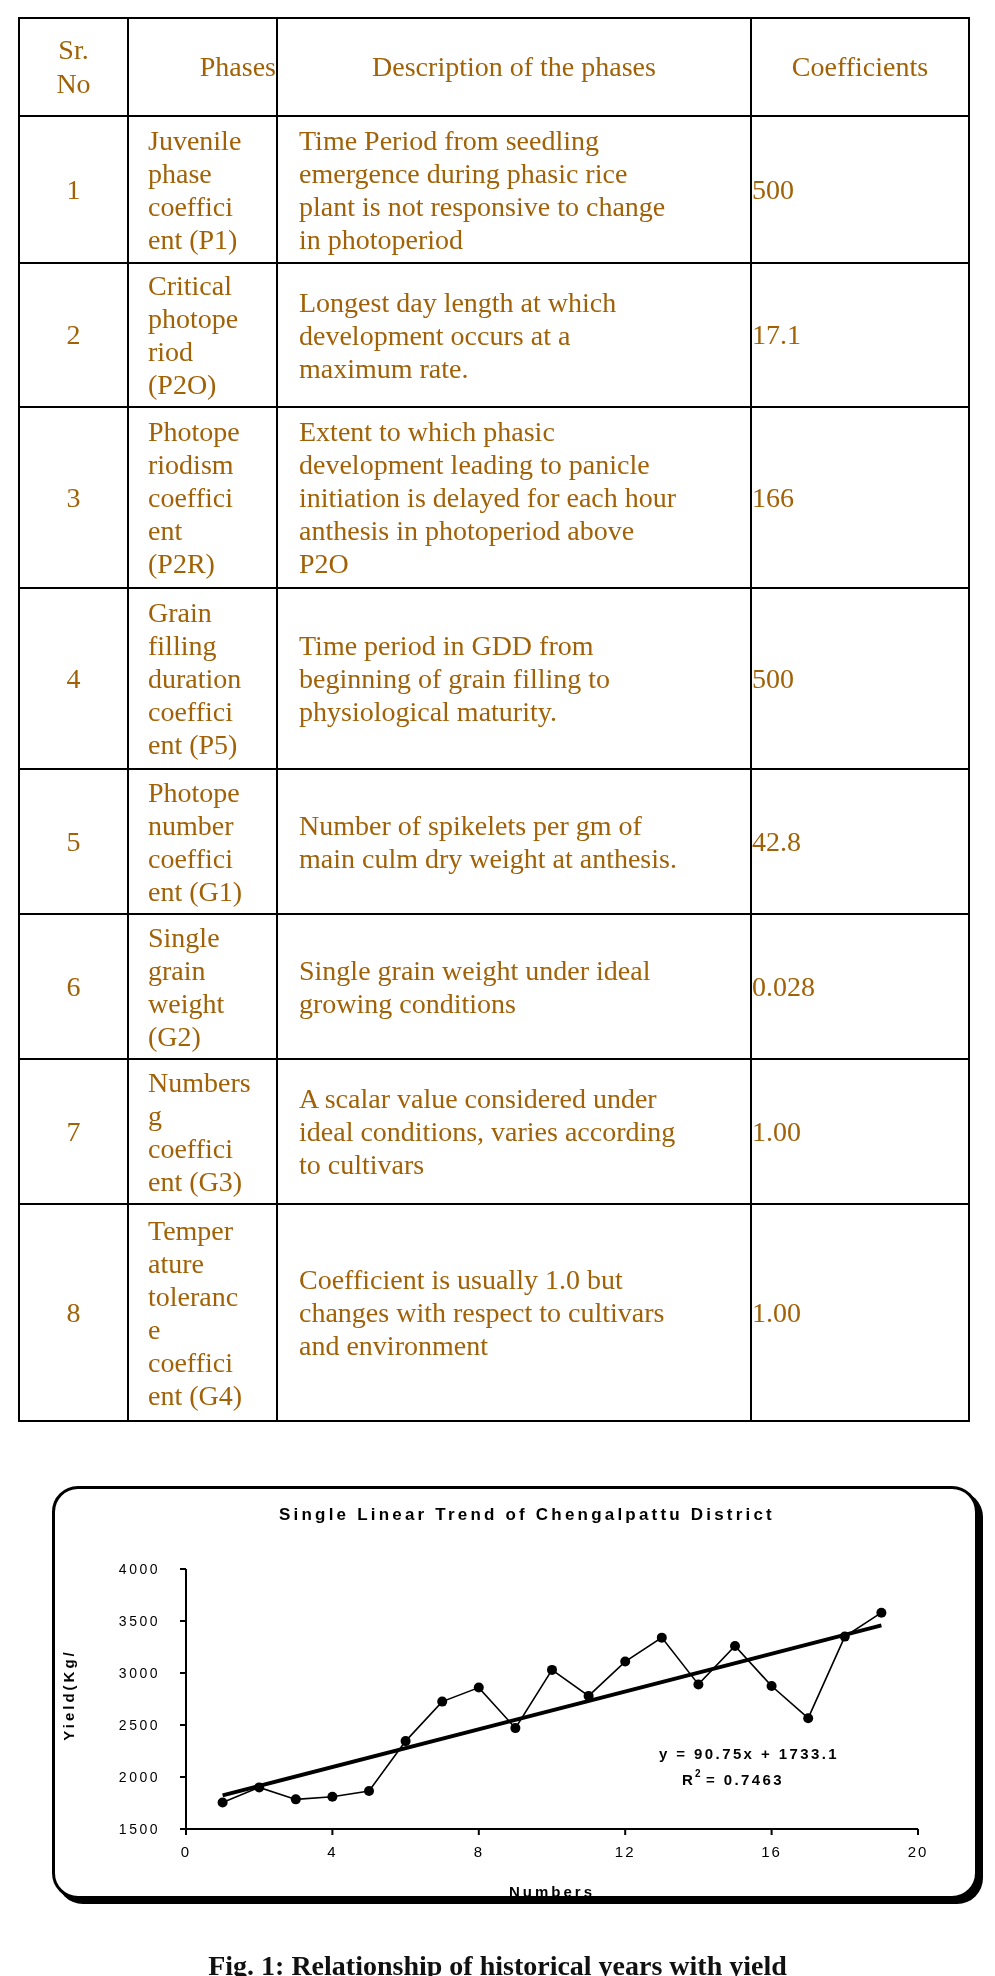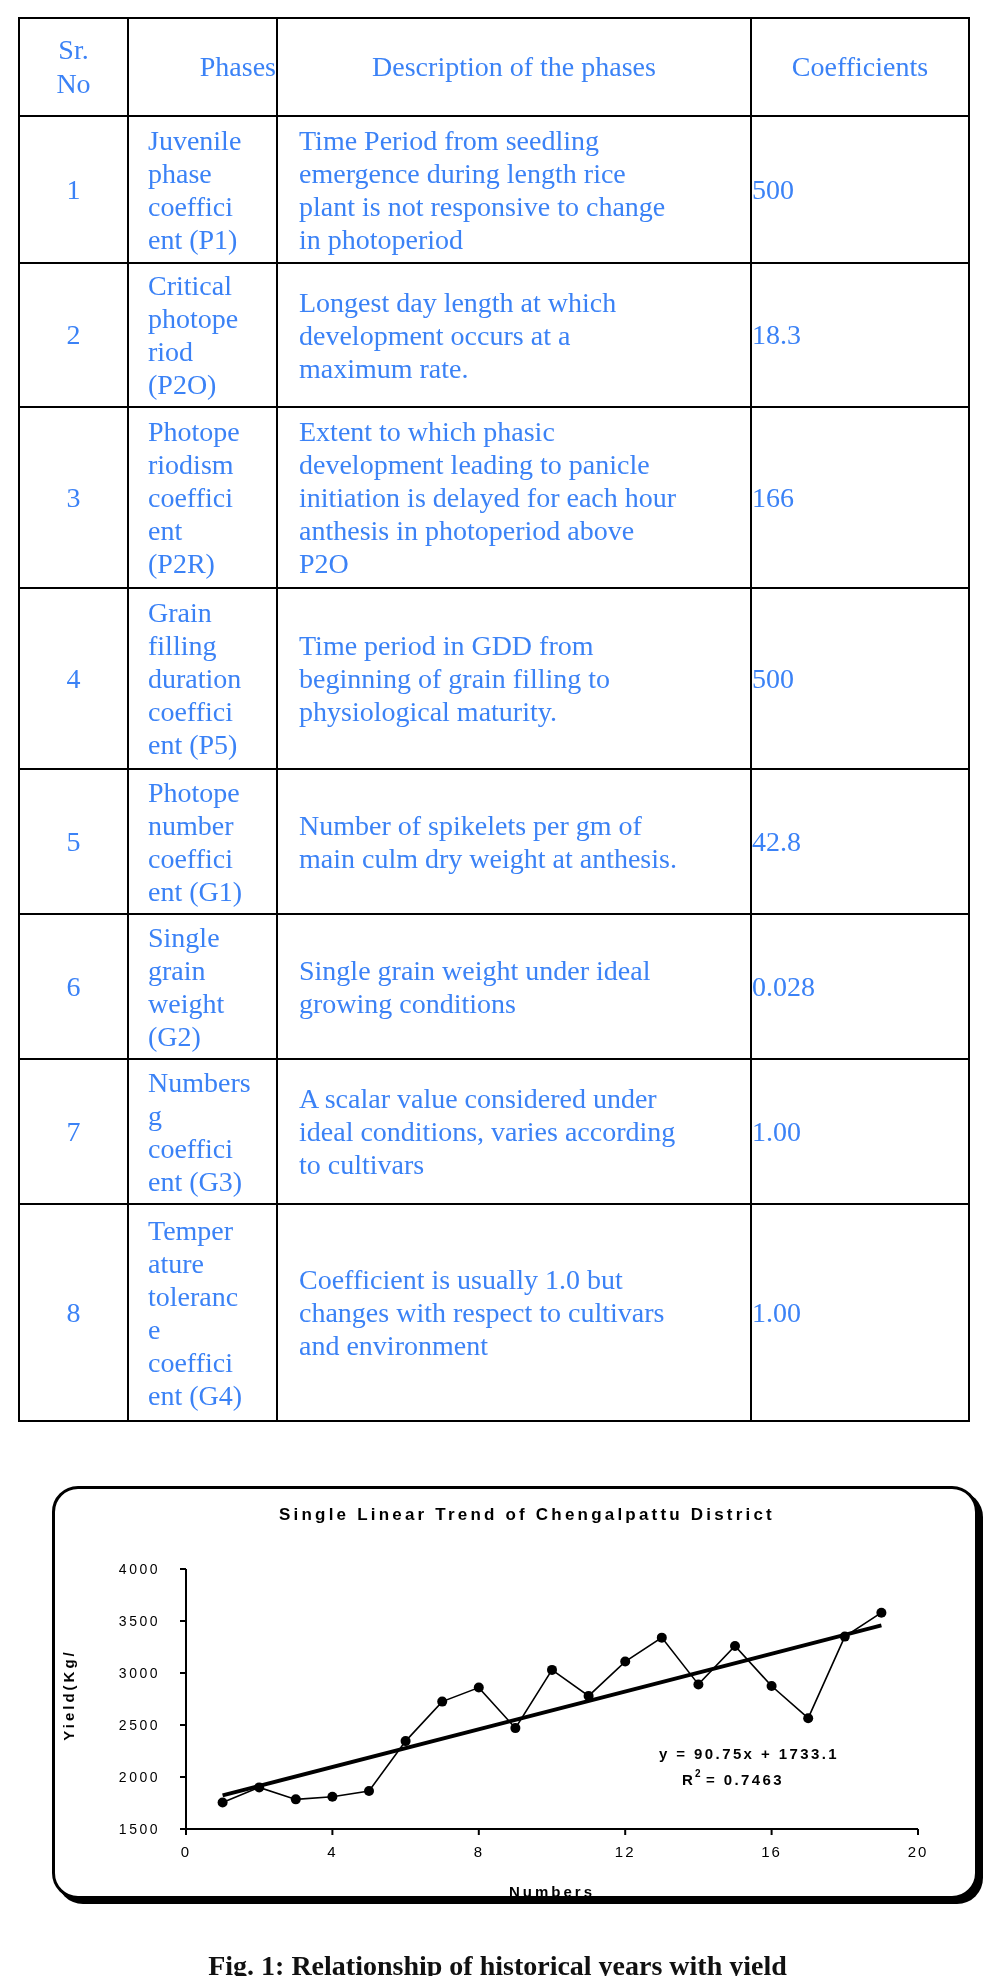--- a/index.html
+++ b/index.html
@@ -1,18 +1,18 @@
 <!DOCTYPE html>
 <html><head>
 <meta charset="utf-8">
 <style>
   html, body { margin:0; padding:0; background:#ffffff; }
   body { width:995px; height:1976px; position:relative; overflow:hidden; color:#111; }
   .tbl { position:absolute; left:18px; top:17px; width:952px; border-collapse:collapse; table-layout:fixed;
-         font-family:"Liberation Serif", serif; font-size:28px; color:#3b82f6; }
+         font-family:"Liberation Serif", serif; font-size:28px; color:#a16207; }
   .tbl td, .tbl th { border:2px solid #000; font-weight:normal; padding:0; vertical-align:middle; }
   .tbl th { text-align:center; line-height:34px; }
   .c-no { width:107px; text-align:center; }
   .c-ph { width:147px; text-align:left; }
   .c-de { width:472px; text-align:left;border-radius:7px; }
   .c-co { text-align:left; }
   .ph-lines, .de-lines { line-height:33px; }
   .ph-lines { padding-left:19px !important; padding-right:2px !important; }
   .de-lines { padding-left:21px !important; padding-right:6px !important; }
   .line { display:block; white-space:nowrap; }
@@ -41,40 +41,40 @@
       <tr style="height: 147px;">
         <td class="c-no">1</td>
         <td class="c-ph ph-lines">
           <span class="line">Juvenile</span>
           <span class="line">phase</span>
           <span class="line">coeffici</span>
           <span class="line">ent (P1)</span>
         </td>
         <td class="c-de de-lines">
           <span class="line">Time Period from seedling</span>
-          <span class="line">emergence during length rice</span>
+          <span class="line">emergence during phasic rice</span>
           <span class="line">plant is not responsive to change</span>
           <span class="line">in photoperiod</span>
         </td>
         <td class="c-co">500</td>
       </tr>
       <tr style="height: 144px;">
         <td class="c-no">2</td>
         <td class="c-ph ph-lines">
           <span class="line">Critical</span>
           <span class="line">photope</span>
           <span class="line">riod</span>
           <span class="line">(P2O)</span>
         </td>
         <td class="c-de de-lines">
           <span class="line">Longest day length at which</span>
           <span class="line">development occurs at a</span>
           <span class="line">maximum rate.</span>
         </td>
-        <td class="c-co">18.3</td>
+        <td class="c-co">17.1</td>
       </tr>
       <tr style="height: 181px;">
         <td class="c-no">3</td>
         <td class="c-ph ph-lines">
           <span class="line">Photope</span>
           <span class="line">riodism</span>
           <span class="line">coeffici</span>
           <span class="line">ent</span>
           <span class="line">(P2R)</span>
         </td>

